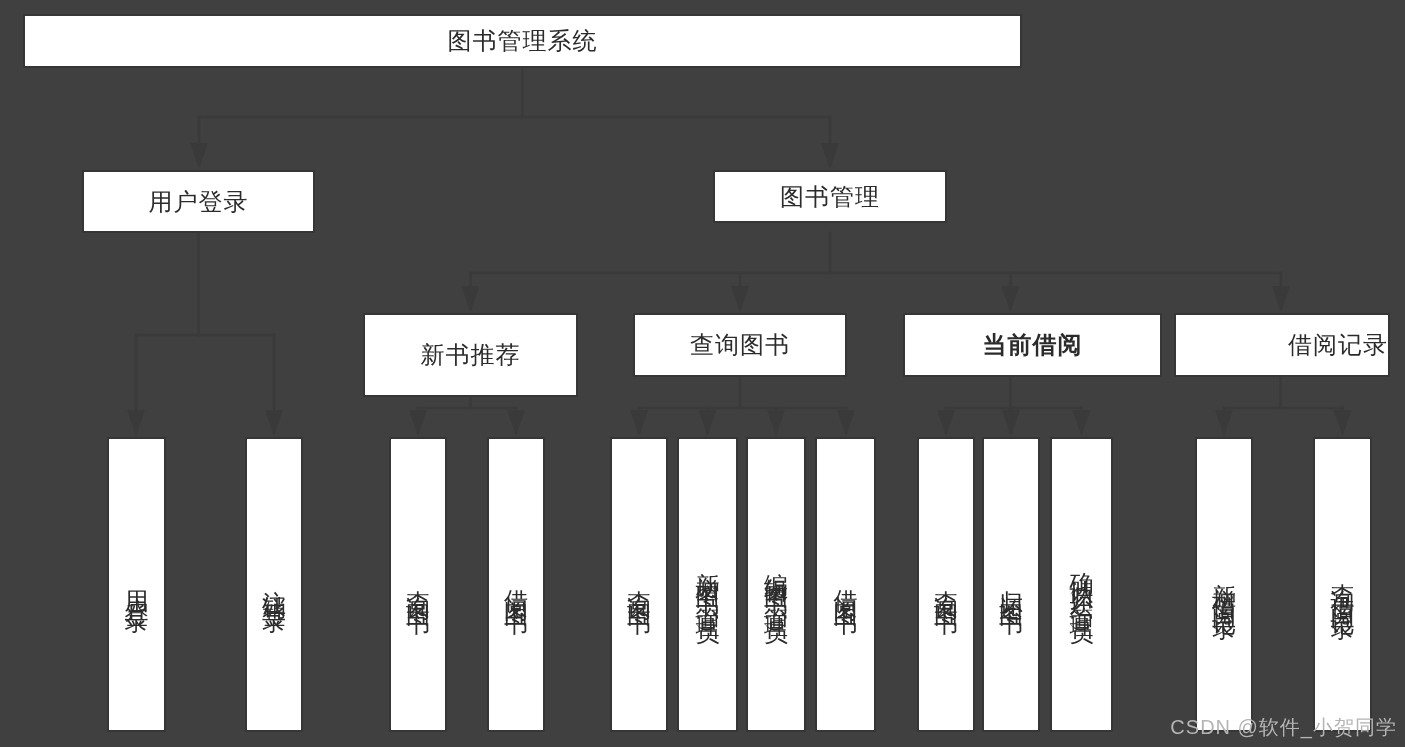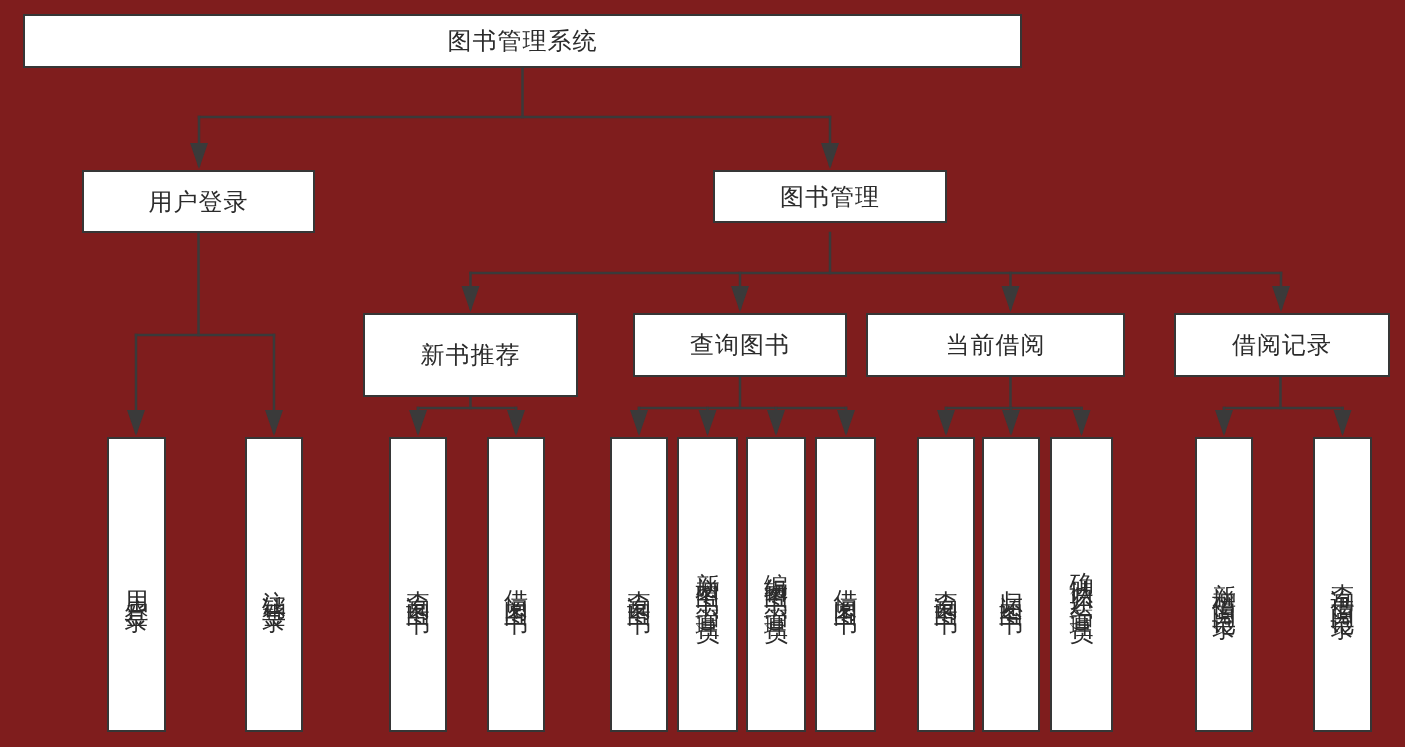--- a/index.html
+++ b/index.html
@@ -1,19 +1,19 @@
 <!DOCTYPE html>
 <html><head>
 <meta charset="utf-8">
 <style>
   html,body{margin:0;padding:0;background:#ffffff;}
   .canvas{
     position:relative;
     width:1405px;height:747px;
-    background:#7f1d1d;
+    background:#404040;
     font-family:"Liberation Sans","DejaVu Sans",sans-serif;
     overflow:hidden;
   }
   .wires{position:absolute;left:0;top:0;width:1405px;height:747px;}
   .wires line{stroke:#3a3a3a;stroke-width:2.5;stroke-linecap:square;}
   .wires polygon{fill:#3a3a3a;}
   .box{
     position:absolute;
     box-sizing:border-box;
     border:2.5px solid #363636;
@@ -123,24 +123,24 @@
   <div class="box h" style="left:713px;top:170px;width:234px;height:53px;">
     <span>图书管理</span>
   </div>
 
   <div class="box h" style="left:363px;top:313px;width:215px;height:84px;">
     <span>新书推荐</span>
   </div>
   <div class="box h" style="left:633px;top:313px;width:214px;height:64px;">
     <span>查询图书</span>
   </div>
-  <div class="box h" style="left:866px;top:313px;width:259px;height:64px;">
+  <div class="box h" style="left:903px;top:313px;width:259px;height:64px;font-weight:bold;">
     <span>当前借阅</span>
   </div>
-  <div class="box h" style="left:1174px;top:313px;width:216px;height:64px;">
+  <div class="box h" style="left:1174px;top:313px;width:216px;height:64px;justify-content:flex-end;">
     <span>借阅记录</span>
   </div>
 
   <div class="box v" style="left:107px;top:437px;width:59px;height:295px;">
     <span>用户登录</span>
   </div>
   <div class="box v" style="left:245px;top:437px;width:58px;height:295px;">
     <span>注销登录</span>
   </div>
 
@@ -174,14 +174,15 @@
     <span>确认归还（管理员）</span>
   </div>
 
   <div class="box v" style="left:1195px;top:437px;width:58px;height:295px;">
     <span>新增借阅记录</span>
   </div>
   <div class="box v" style="left:1313px;top:437px;width:59px;height:295px;">
     <span>查询借阅记录</span>
   </div>
 
+  <div class="watermark">CSDN @软件_小贺同学</div>
 
 </div>
 
 </body></html>

